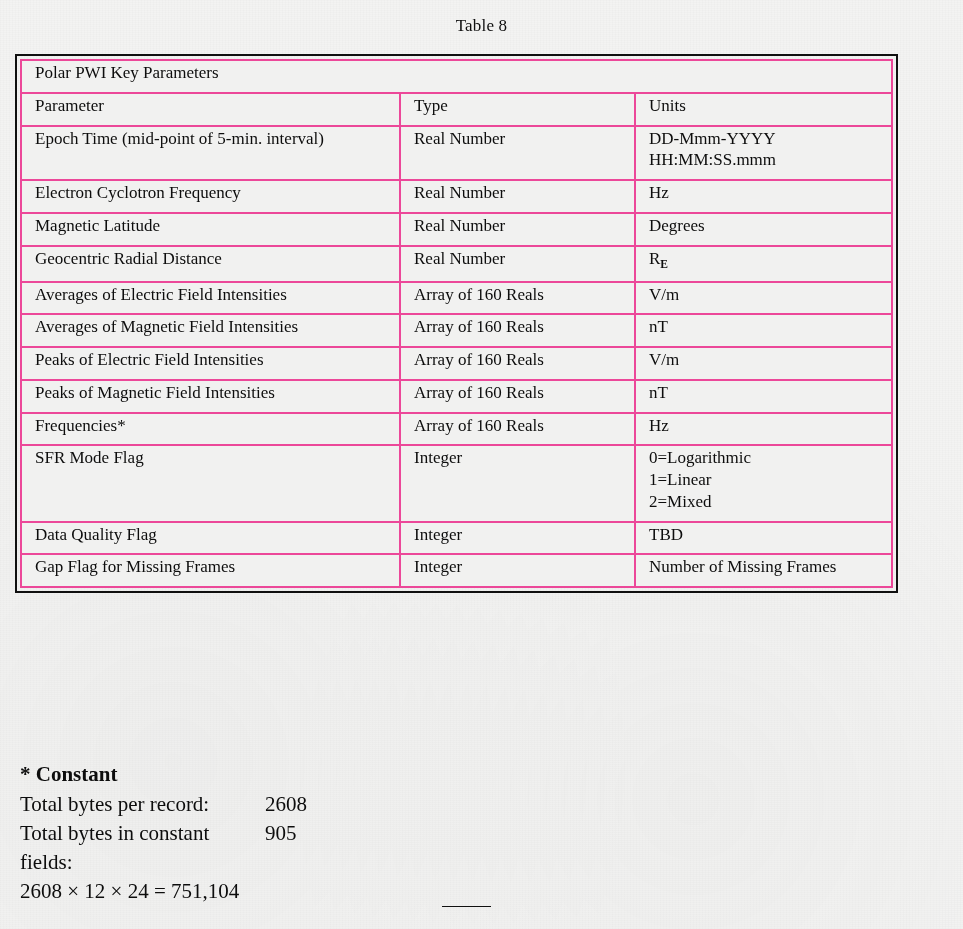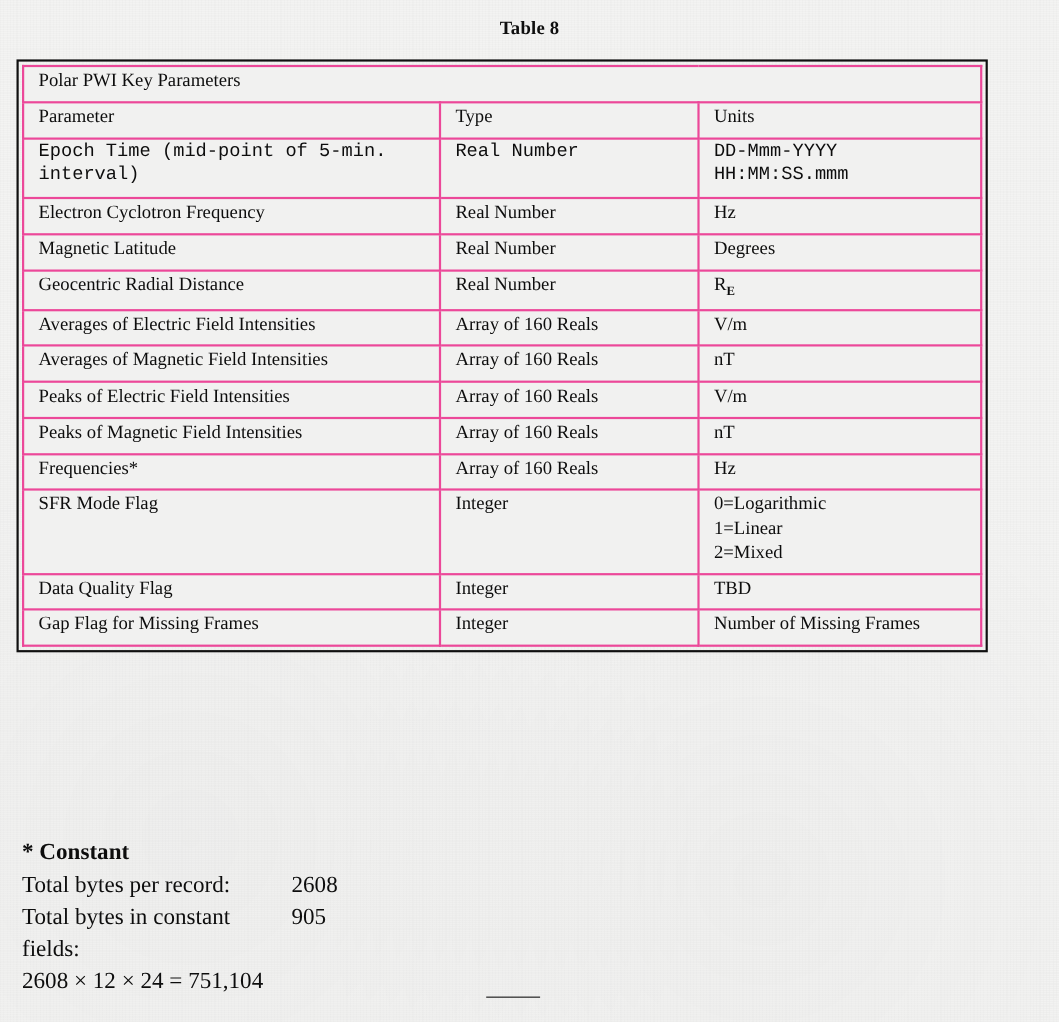--- a/index.html
+++ b/index.html
@@ -27,21 +27,20 @@
       radial-gradient(circle at 18% 82%, rgba(150,150,150,.10), rgba(255,255,255,0) 42%),
       radial-gradient(circle at 72% 86%, rgba(150,150,150,.09), rgba(255,255,255,0) 38%);
   }
 
   #page-title {
     text-align: center;
     font-size: 17px;
     letter-spacing: .2px;
     padding-top: 16px;
     height: 26px;
-    font-weight: bold;
   }
 
   #table-wrap {
     position: absolute;
     left: 20px;
     top: 59px;
     width: 871px;
   }
 
   table.kp {
@@ -74,21 +73,21 @@
     font-size: 17px;
   }
   th.colhead {
     font-weight: bold;
     padding-top: 10px;
     padding-bottom: 11px;
     font-size: 17.5px;
   }
 
   td.tall { padding-bottom: 26px; font-family: Liberation Serif, serif; }
-  td.epoch { padding-bottom: 21px; font-family: Liberation Mono, monospace; }
+  td.epoch { padding-bottom: 21px; }
   .u-line { display: block; white-space: pre; }
   sub { font-size: .68em; font-weight: bold; }
   .unit-re { font-weight: bold; }
 
   
   #footnotes {
     position: absolute;
     left: 20px;
     top: 760px;
     width: 700px;

